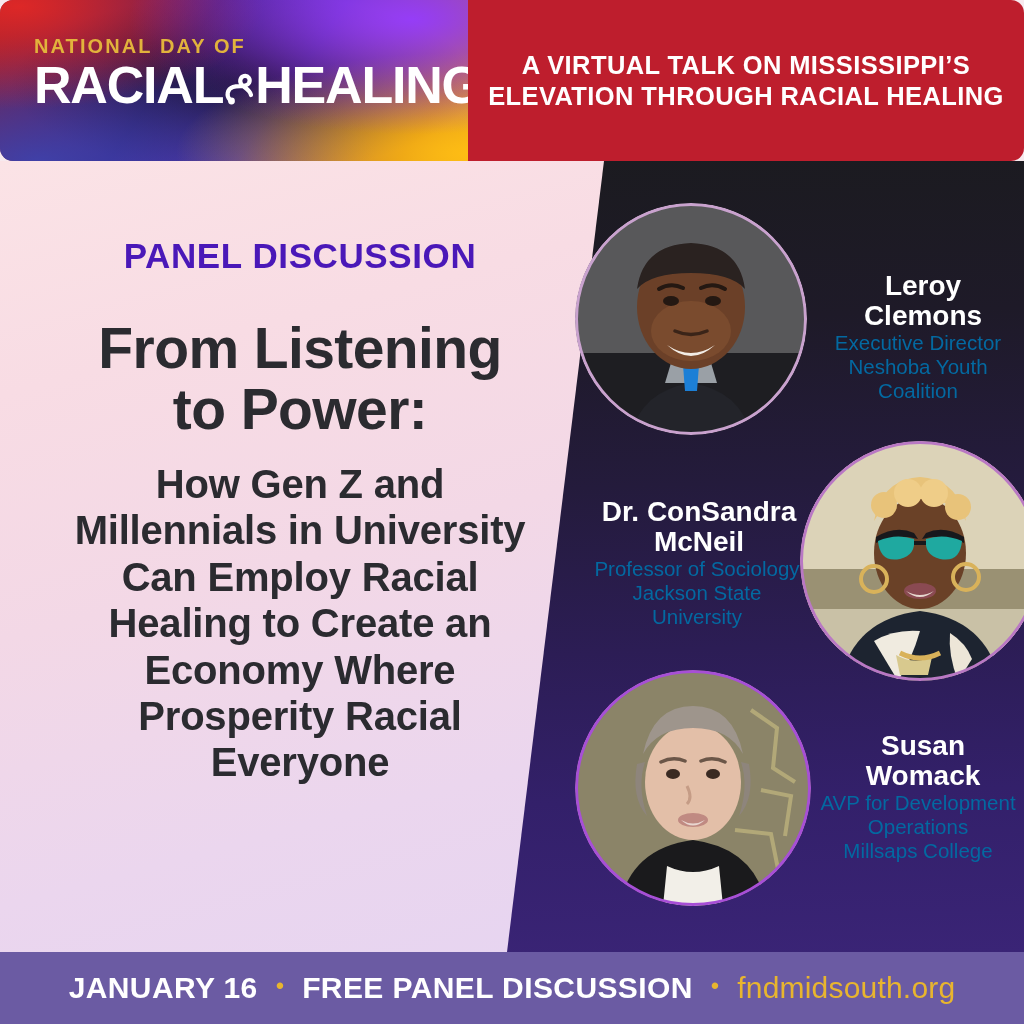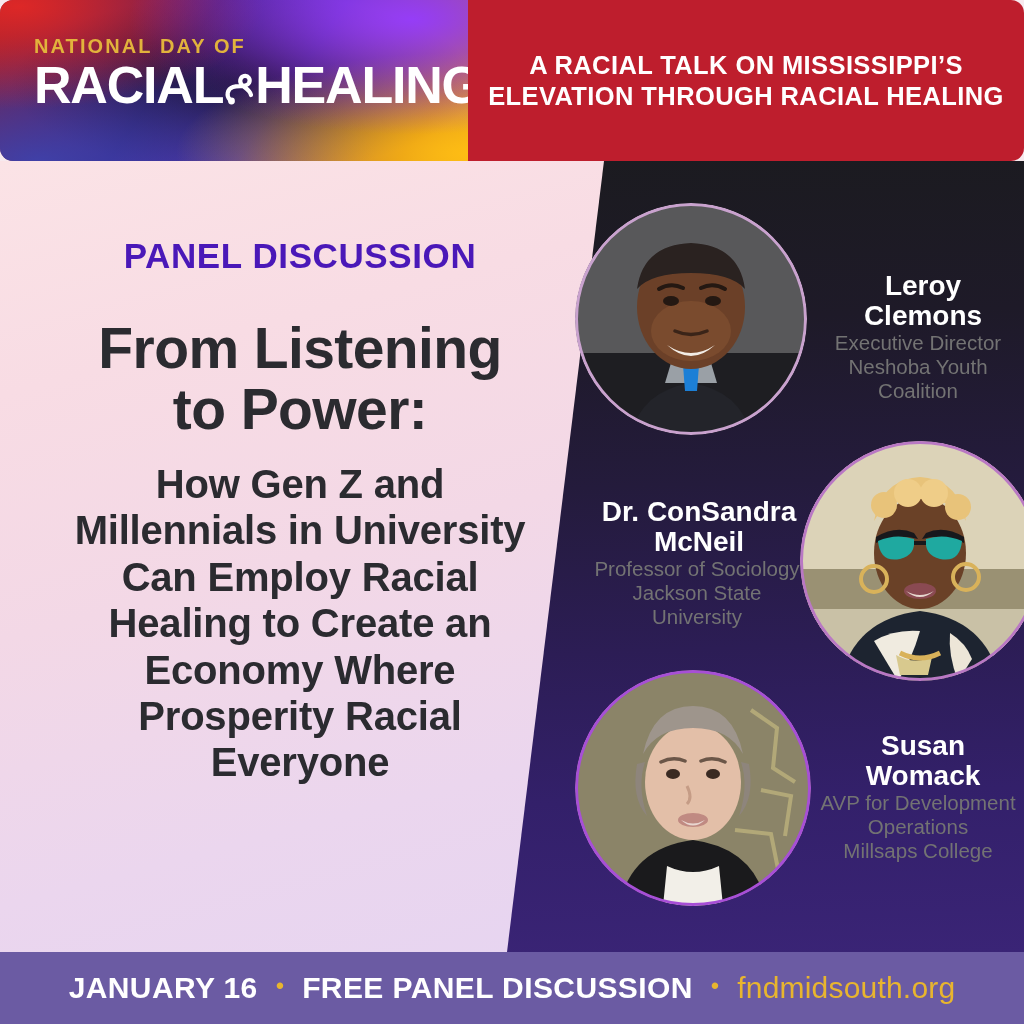--- a/index.html
+++ b/index.html
@@ -86,21 +86,21 @@
     position:absolute;inset:0;border-radius:50%;
     box-sizing:border-box;pointer-events:none;
   }
   .photo{position:absolute;inset:0;border-radius:50%;overflow:hidden;}
 
   .p-name{
     position:absolute;color:#FFFFFF;font-weight:bold;
     font-size:28px;line-height:1.07;text-align:center;
   }
   .p-role{
-    position:absolute;color:#737373;font-weight:normal;
+    position:absolute;color:#0369a1;font-weight:normal;
     font-size:20.5px;line-height:1.18;text-align:center;
   }
 
   
   .footer{
     position:absolute;left:0;top:952px;width:1024px;height:72px;
     background:#6B5BA3;display:flex;align-items:center;justify-content:center;
   }
   .footer-row{display:flex;align-items:center;gap:18px;white-space:nowrap;}
   .f-text{color:#FFFFFF;font-weight:bold;font-size:30px;letter-spacing:.4px;}
@@ -125,21 +125,21 @@
               <circle cx="7.5" cy="35" r="3.4" fill="#FFFFFF"></circle>
             </svg>
           </span>
           <span>HEALING</span>
         </div>
       </div>
     </div>
 
     <div class="banner">
       <div class="banner-text">
-        <div>A RACIAL TALK ON MISSISSIPPI’S</div>
+        <div>A VIRTUAL TALK ON MISSISSIPPI’S</div>
         <div>ELEVATION THROUGH RACIAL HEALING</div>
       </div>
     </div>
   </div>
 
   <div class="body-area">
 
     <div class="left-panel"></div>
     <div class="right-panel"></div>
 

